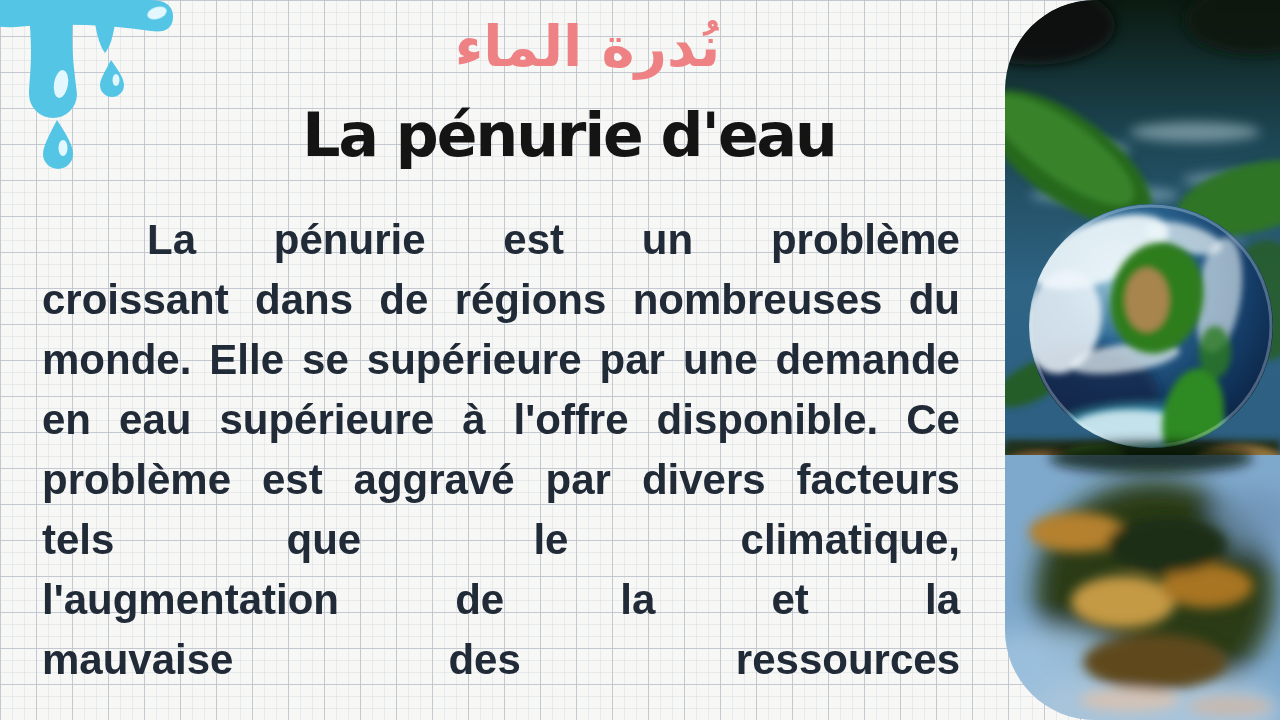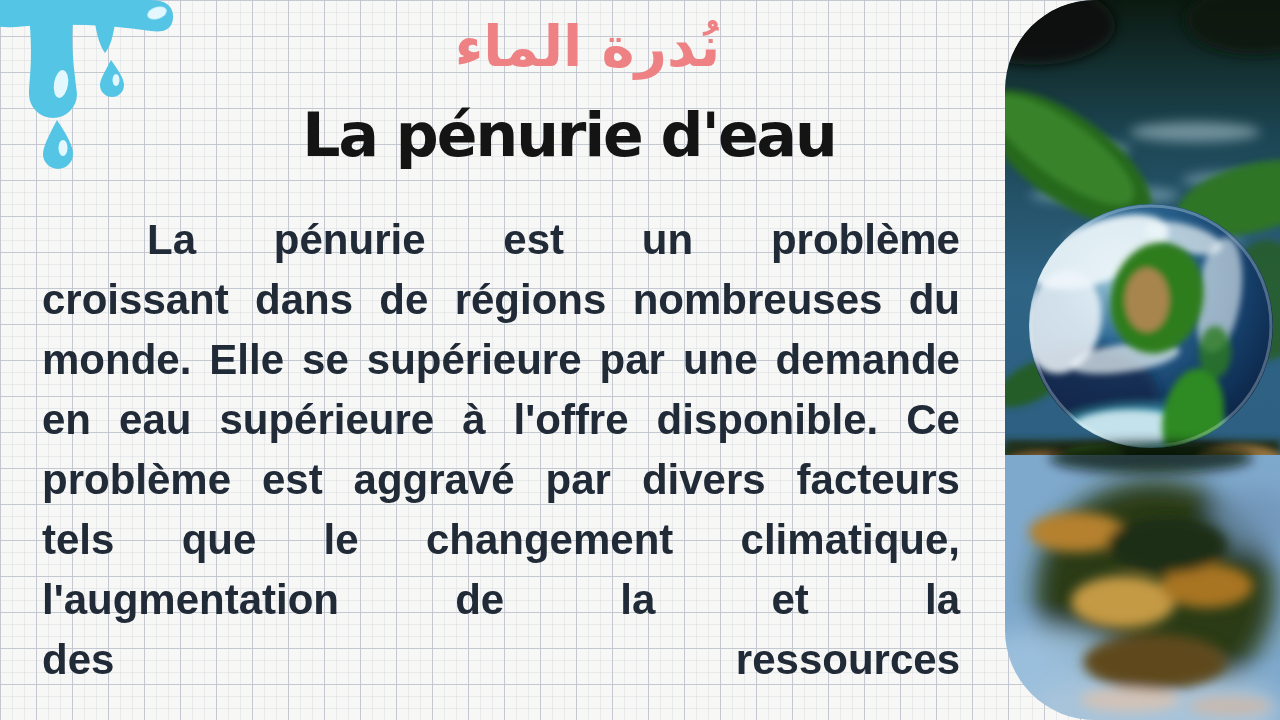--- a/index.html
+++ b/index.html
@@ -112,31 +112,31 @@
         <span>est</span>
         <span>aggravé</span>
         <span>par</span>
         <span>divers</span>
         <span>facteurs</span>
       </div>
       <div class="pline">
         <span>tels</span>
         <span>que</span>
         <span>le</span>
-        <span>changement</span>
         <span>climatique,</span>
       </div>
       <div class="pline">
         <span>l'augmentation</span>
         <span>de</span>
         <span>la</span>
         <span>et</span>
         <span>la</span>
       </div>
       <div class="pline">
+        <span>mauvaise</span>
         <span>des</span>
         <span>ressources</span>
       </div>
     </div>
 
   <div class="photo">
     <svg viewBox="0 0 275 720" aria-hidden="true">
       <defs>
         <filter id="b3" x="-40%" y="-40%" width="180%" height="180%">
             <feGaussianBlur stdDeviation="3"></feGaussianBlur>

